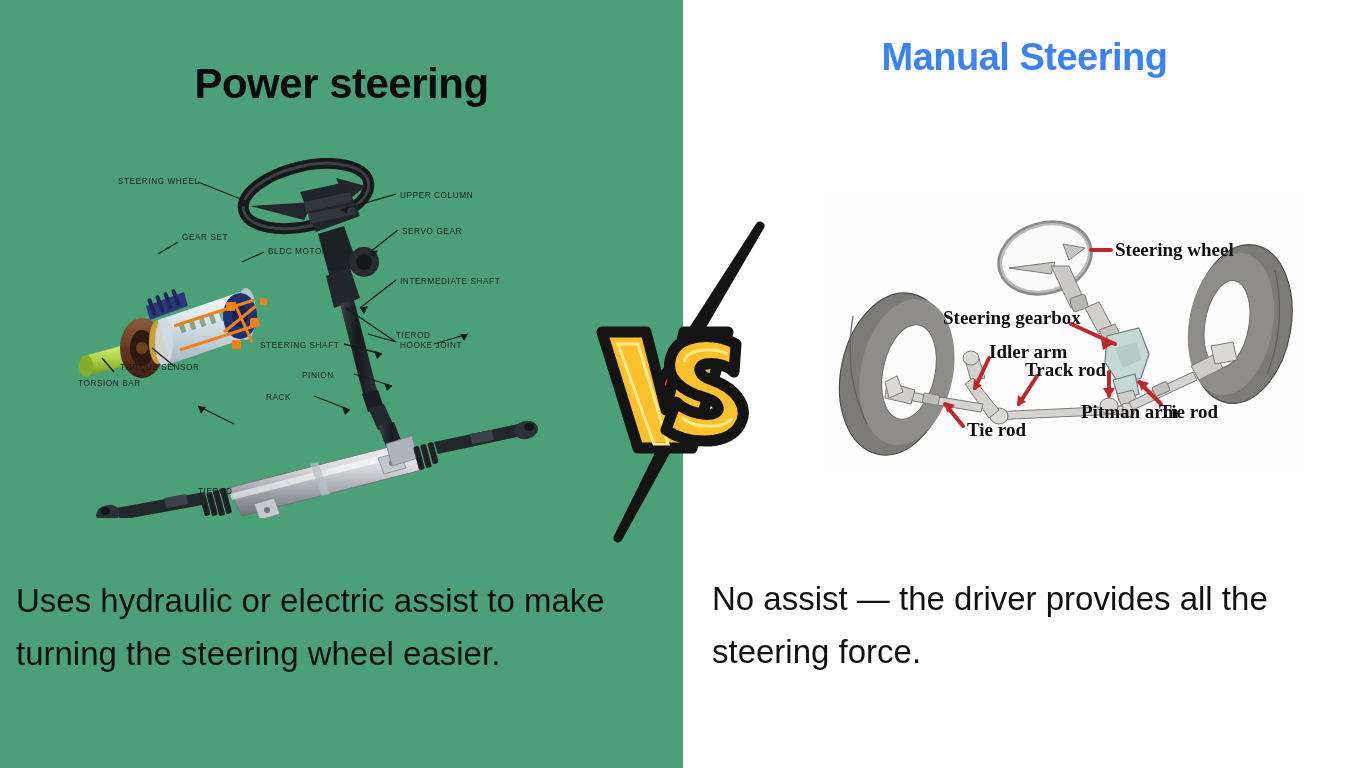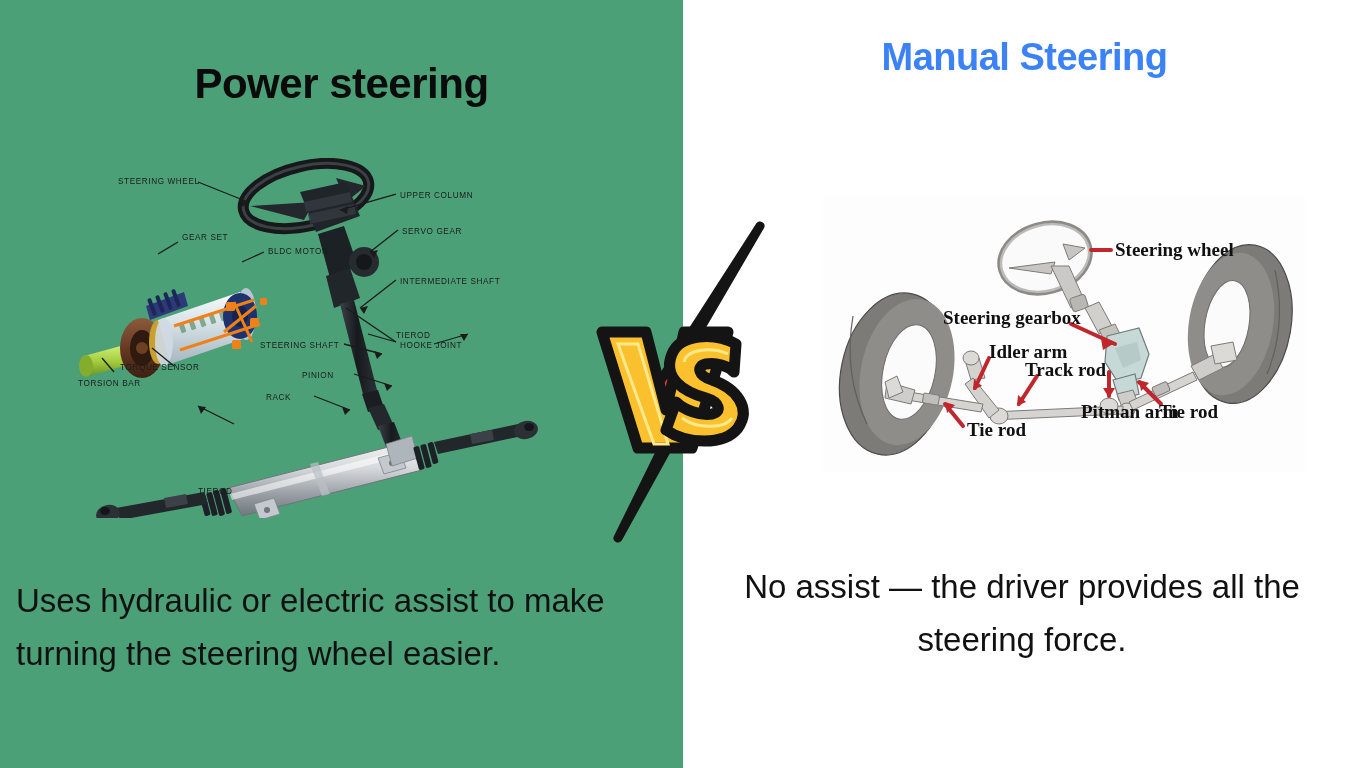--- a/index.html
+++ b/index.html
@@ -55,21 +55,21 @@
 
   
   .caption {
     position: absolute;
     font-size: 33px;
     line-height: 1.62;
     color: #111111;
     font-weight: 400;
   }
   .caption-left  { left: 16px;  top: 546px; width: 650px; margin-top: 28px; }
-  .caption-right { left: 712px; top: 560px; width: 620px; text-align: center; }
+  .caption-right { left: 712px; top: 572px; width: 620px; }
 
   
   .figure { position: absolute; text-decoration: underline; }
 
   .figure-left  { left: 78px;  top: 158px;  width: 470px; height: 360px; }
   .figure-right {
     left: 823px; top: 196px; width: 482px; height: 276px;
     background: #fdfdfd;
   }
 

